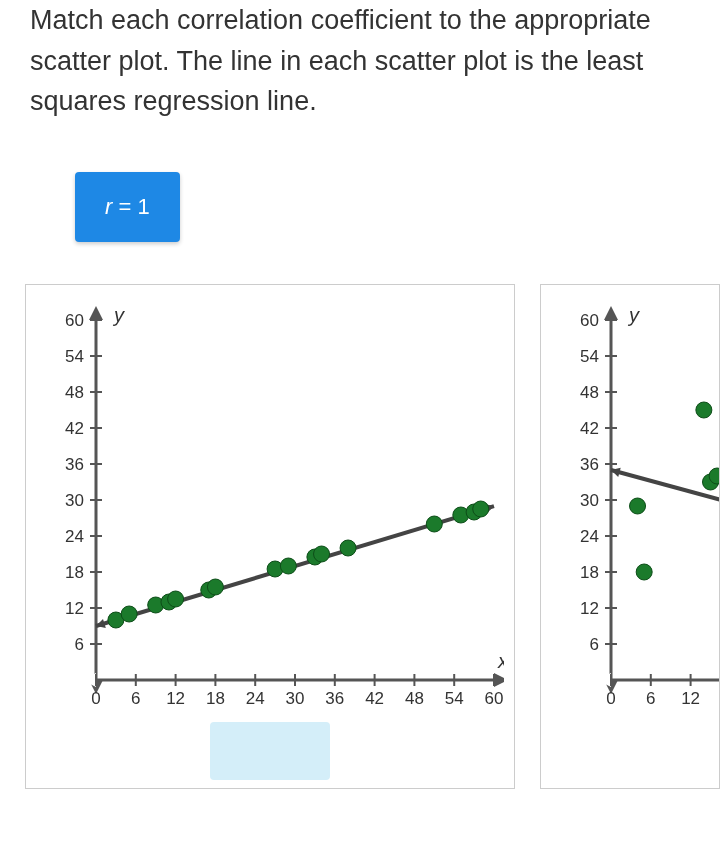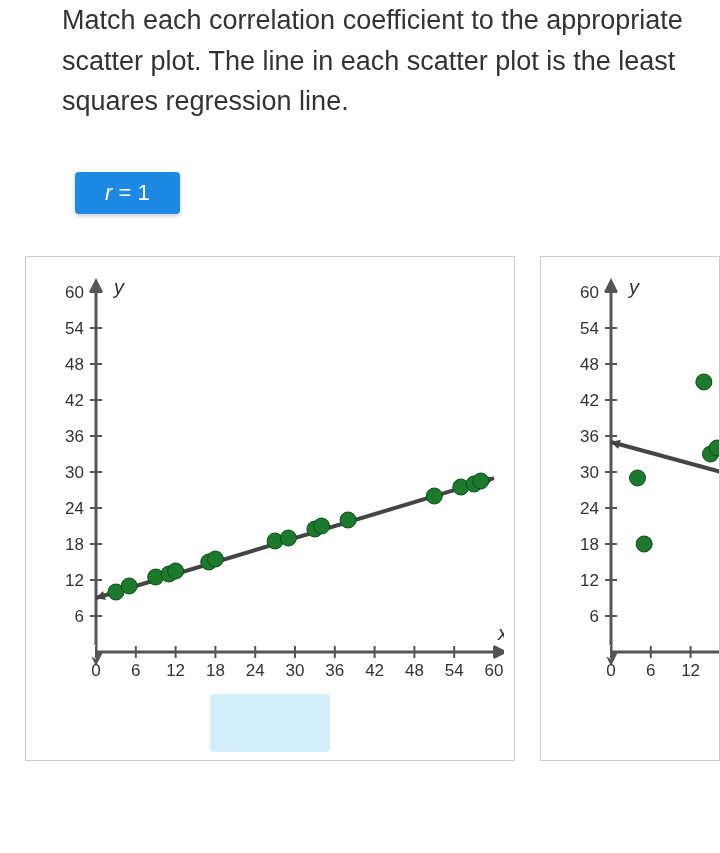--- a/index.html
+++ b/index.html
@@ -9,33 +9,32 @@
       width: 720px;
       height: 853px;
       overflow: hidden;
       position: relative;
     }
     .instructions {
       padding: 0 30px 20px 30px;
       font-size: 27px;
       line-height: 1.5;
       color: #333;
-      margin-left: 32px;
     }
     .tiles-row {
       display: flex;
       gap: 30px;
       padding-left: 75px;
       margin-top: 30px;
       margin-bottom: 30px;
     }
     .tile {
       background: #1e88e5;
       color: #fff;
-      padding: 8px 30px;
+      padding: 22px 30px;
       font-size: 22px;
       border-radius: 4px;
       cursor: grab;
       box-shadow: 0 2px 4px rgba(0,0,0,0.2);
       font-style: italic;
     }
     .tile .nonital { font-style: normal; }
     .plots-row {
       display: flex;
       gap: 25px;

